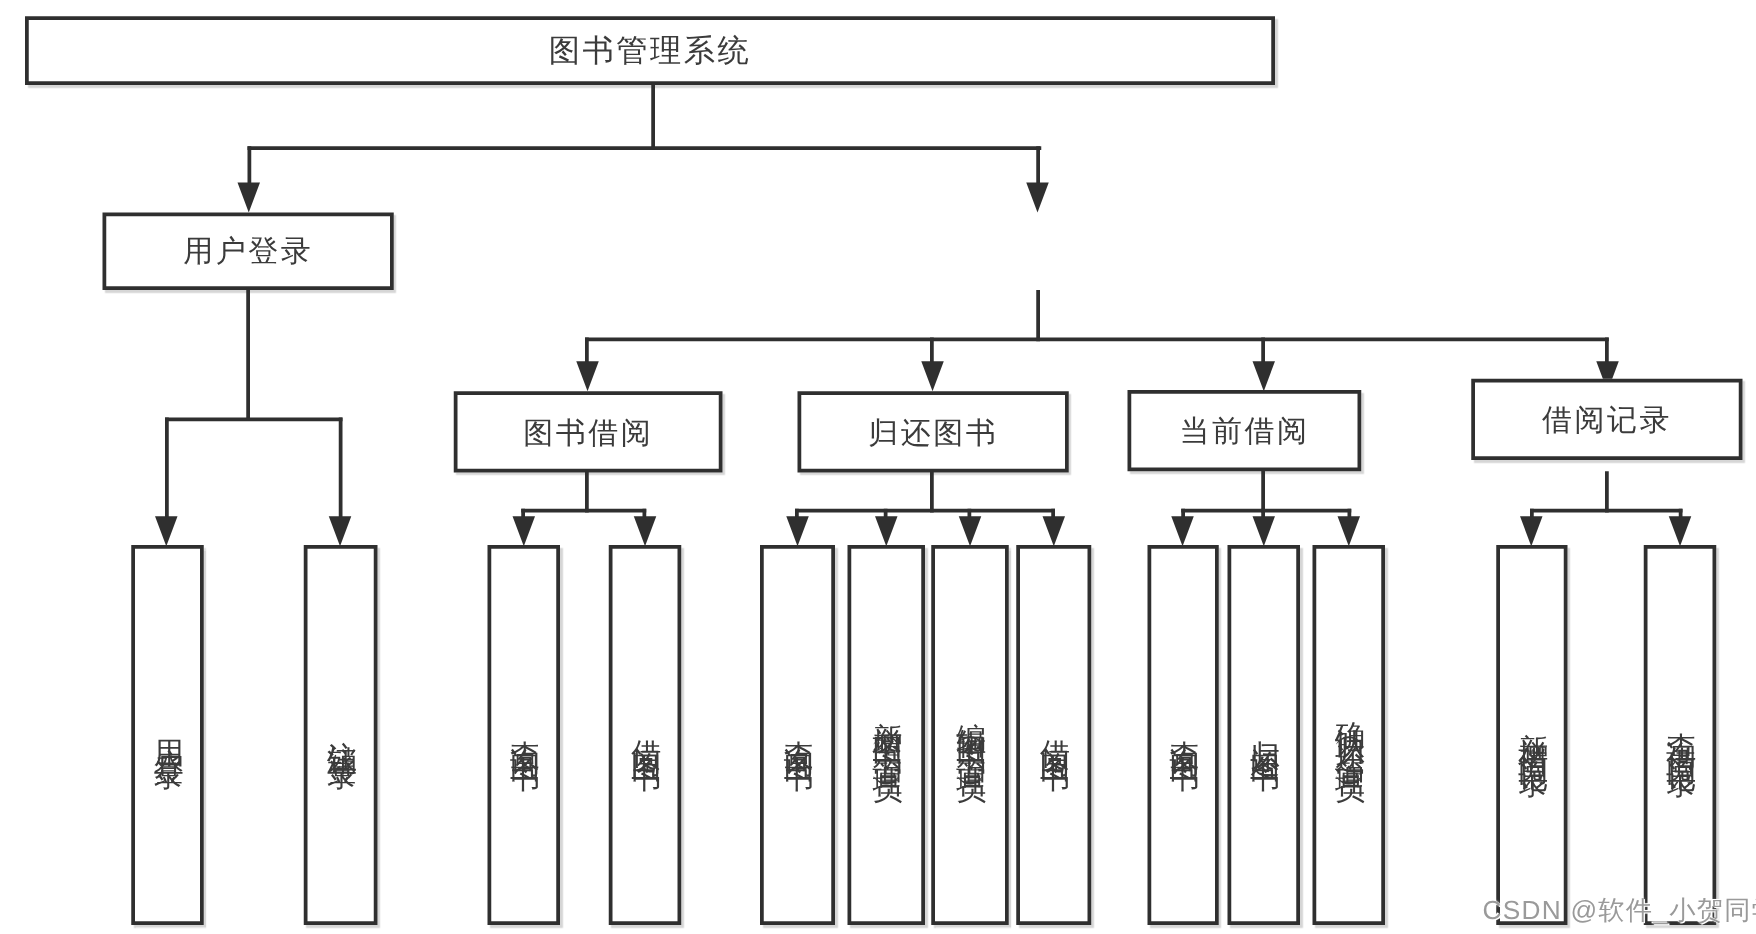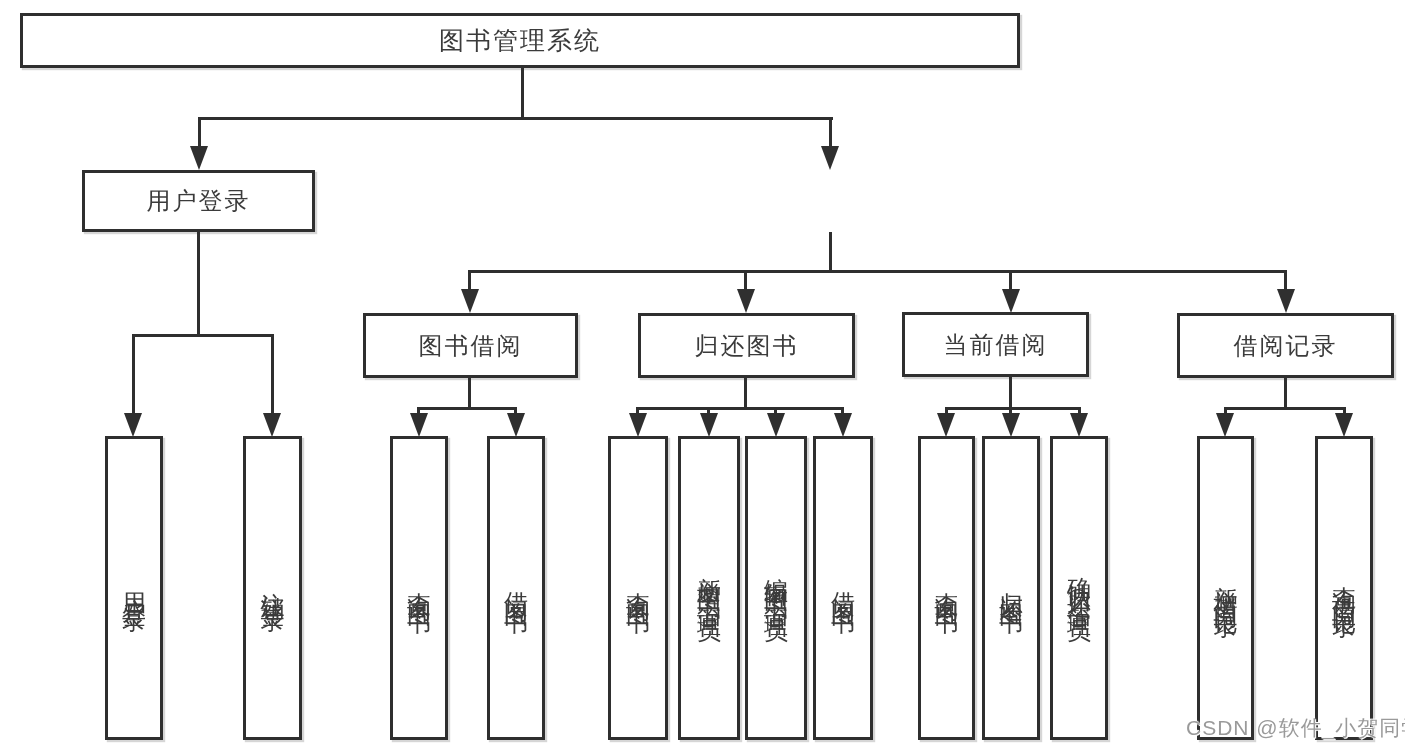--- a/index.html
+++ b/index.html
@@ -87,21 +87,21 @@
   <div class="ln" style="left:744px;top:270px;width:3px;height:22px"></div>
   <div class="ah" style="left:737px;top:289px"></div>
   <div class="ln" style="left:1009px;top:270px;width:3px;height:22px"></div>
   <div class="ah" style="left:1002px;top:289px"></div>
   <div class="ln" style="left:1284px;top:270px;width:3px;height:22px"></div>
   <div class="ah" style="left:1277px;top:289px"></div>
 
   <div class="node hnode" style="left:363px;top:313px;width:215px;height:65px">图书借阅</div>
   <div class="node hnode" style="left:638px;top:313px;width:217px;height:65px">归还图书</div>
   <div class="node hnode" style="left:902px;top:312px;width:187px;height:65px">当前借阅</div>
-  <div class="node hnode" style="left:1177px;top:313px;width:217px;height:65px">借阅记录</div>
+  <div class="node hnode" style="left:1177px;top:303px;width:217px;height:65px">借阅记录</div>
 
   <div class="ln" style="left:468px;top:377px;width:3px;height:33px"></div>
   <div class="ln" style="left:417px;top:407px;width:100px;height:3px"></div>
   <div class="ln" style="left:417px;top:407px;width:3px;height:9px"></div>
   <div class="ah" style="left:410px;top:413px"></div>
   <div class="ln" style="left:514px;top:407px;width:3px;height:9px"></div>
   <div class="ah" style="left:507px;top:413px"></div>
 
   <div class="ln" style="left:744px;top:377px;width:3px;height:33px"></div>
   <div class="ln" style="left:636px;top:407px;width:208px;height:3px"></div>

